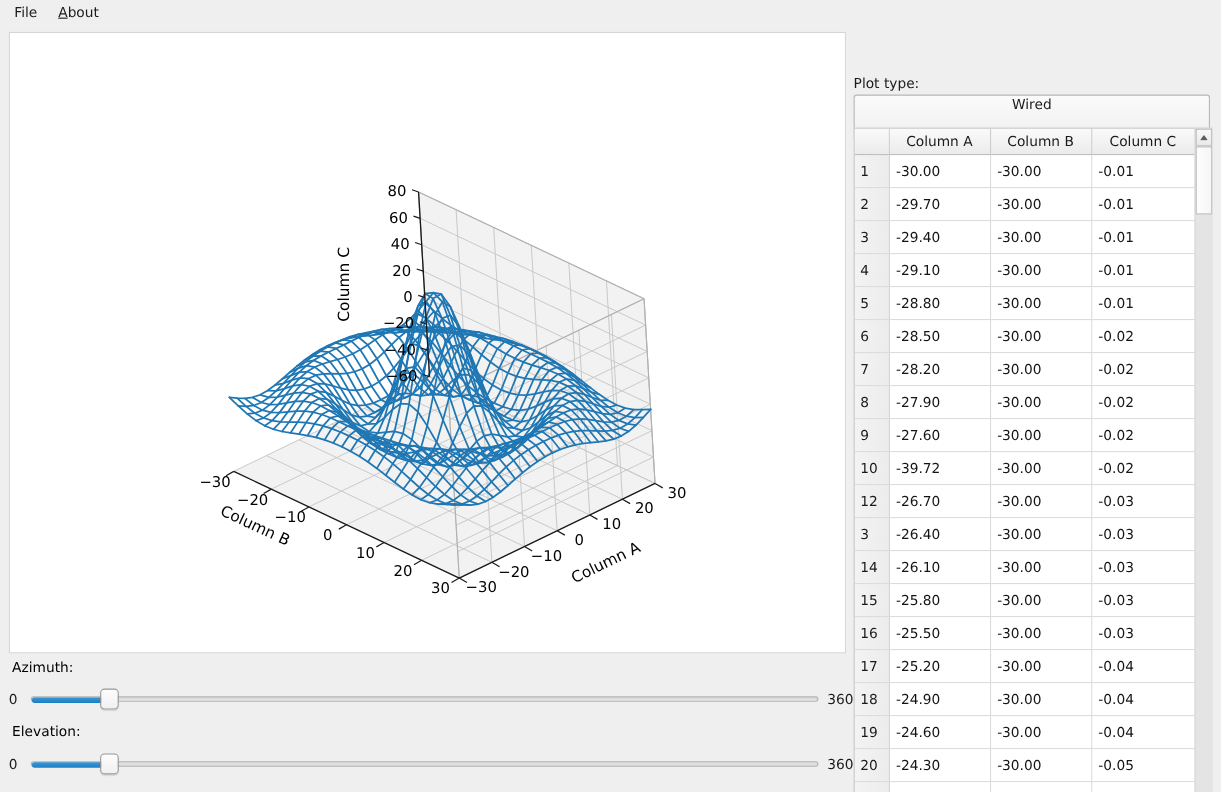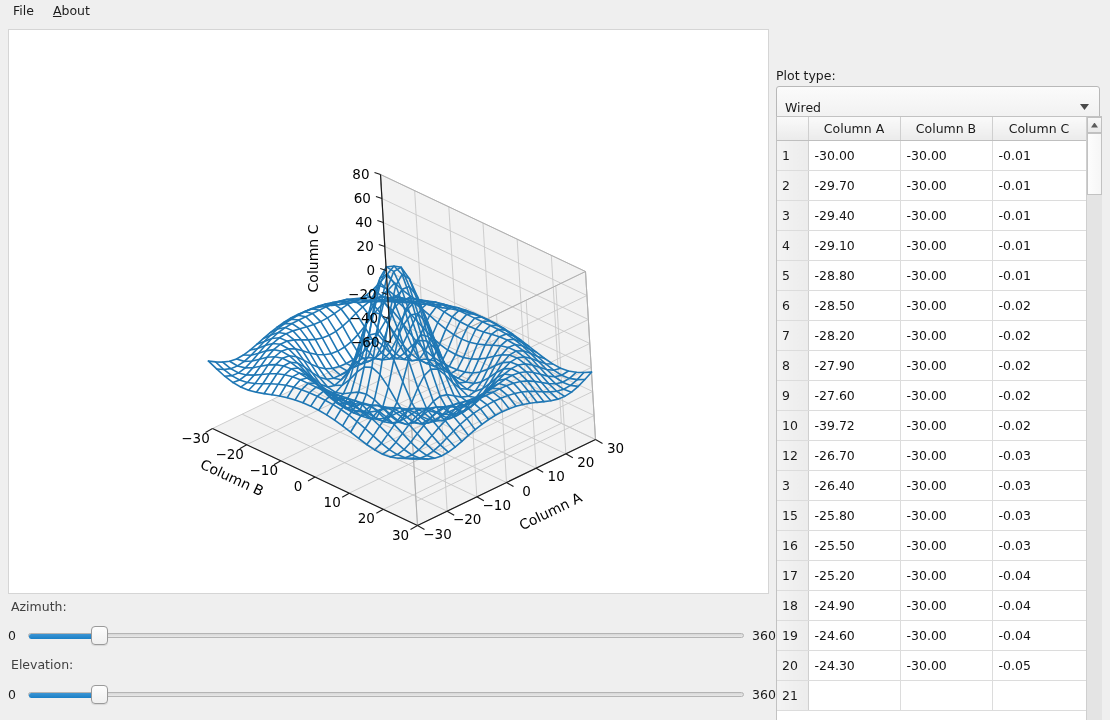--- a/index.html
+++ b/index.html
@@ -41,21 +41,21 @@
     border: 1px solid #d5d5d5;
     overflow: hidden;
   }
   #plot-svg { display: block; }
 
   
   .slider-block { position: absolute; left: 0; }
   .slider-label {
     position: absolute;
     font-size: 12.5px;
-    color: #404040;
+    color: #000000;
     white-space: nowrap;
   }
   .slider-row {
     position: absolute;
     display: flex;
     align-items: center;
     height: 20px;
   }
   .slider-min, .slider-max {
     font-size: 12.5px;
@@ -109,20 +109,21 @@
   }
   #plot-type-select {
     position: absolute; left: 0; top: 22px;
     width: 324px; height: 42px;
     background: linear-gradient(#fbfbfb, #eeeeee);
     border: 1px solid #b8b8b8;
     border-radius: 3px;
     display: flex; align-items: center;
     padding: 0 8px;
     cursor: default;
+    flex-direction: column;
   }
   #plot-type-select .sel-text {
     flex: 1; font-size: 12.5px; color: #1a1a1a;
   }
   .chev {
     width: 9px; height: 6px;
     background: #4a4a4a;
     clip-path: polygon(0 0, 100% 0, 50% 100%);
     margin-right: 2px;
   }
@@ -538,20 +539,26 @@
               <td>-30.00</td>
               <td>-0.03</td>
             </tr>
             <tr>
               <td class="idx">3</td>
               <td>-26.40</td>
               <td>-30.00</td>
               <td>-0.03</td>
             </tr>
             <tr>
+              <td class="idx">14</td>
+              <td>-26.10</td>
+              <td>-30.00</td>
+              <td>-0.03</td>
+            </tr>
+            <tr>
               <td class="idx">15</td>
               <td>-25.80</td>
               <td>-30.00</td>
               <td>-0.03</td>
             </tr>
             <tr>
               <td class="idx">16</td>
               <td>-25.50</td>
               <td>-30.00</td>
               <td>-0.03</td>

